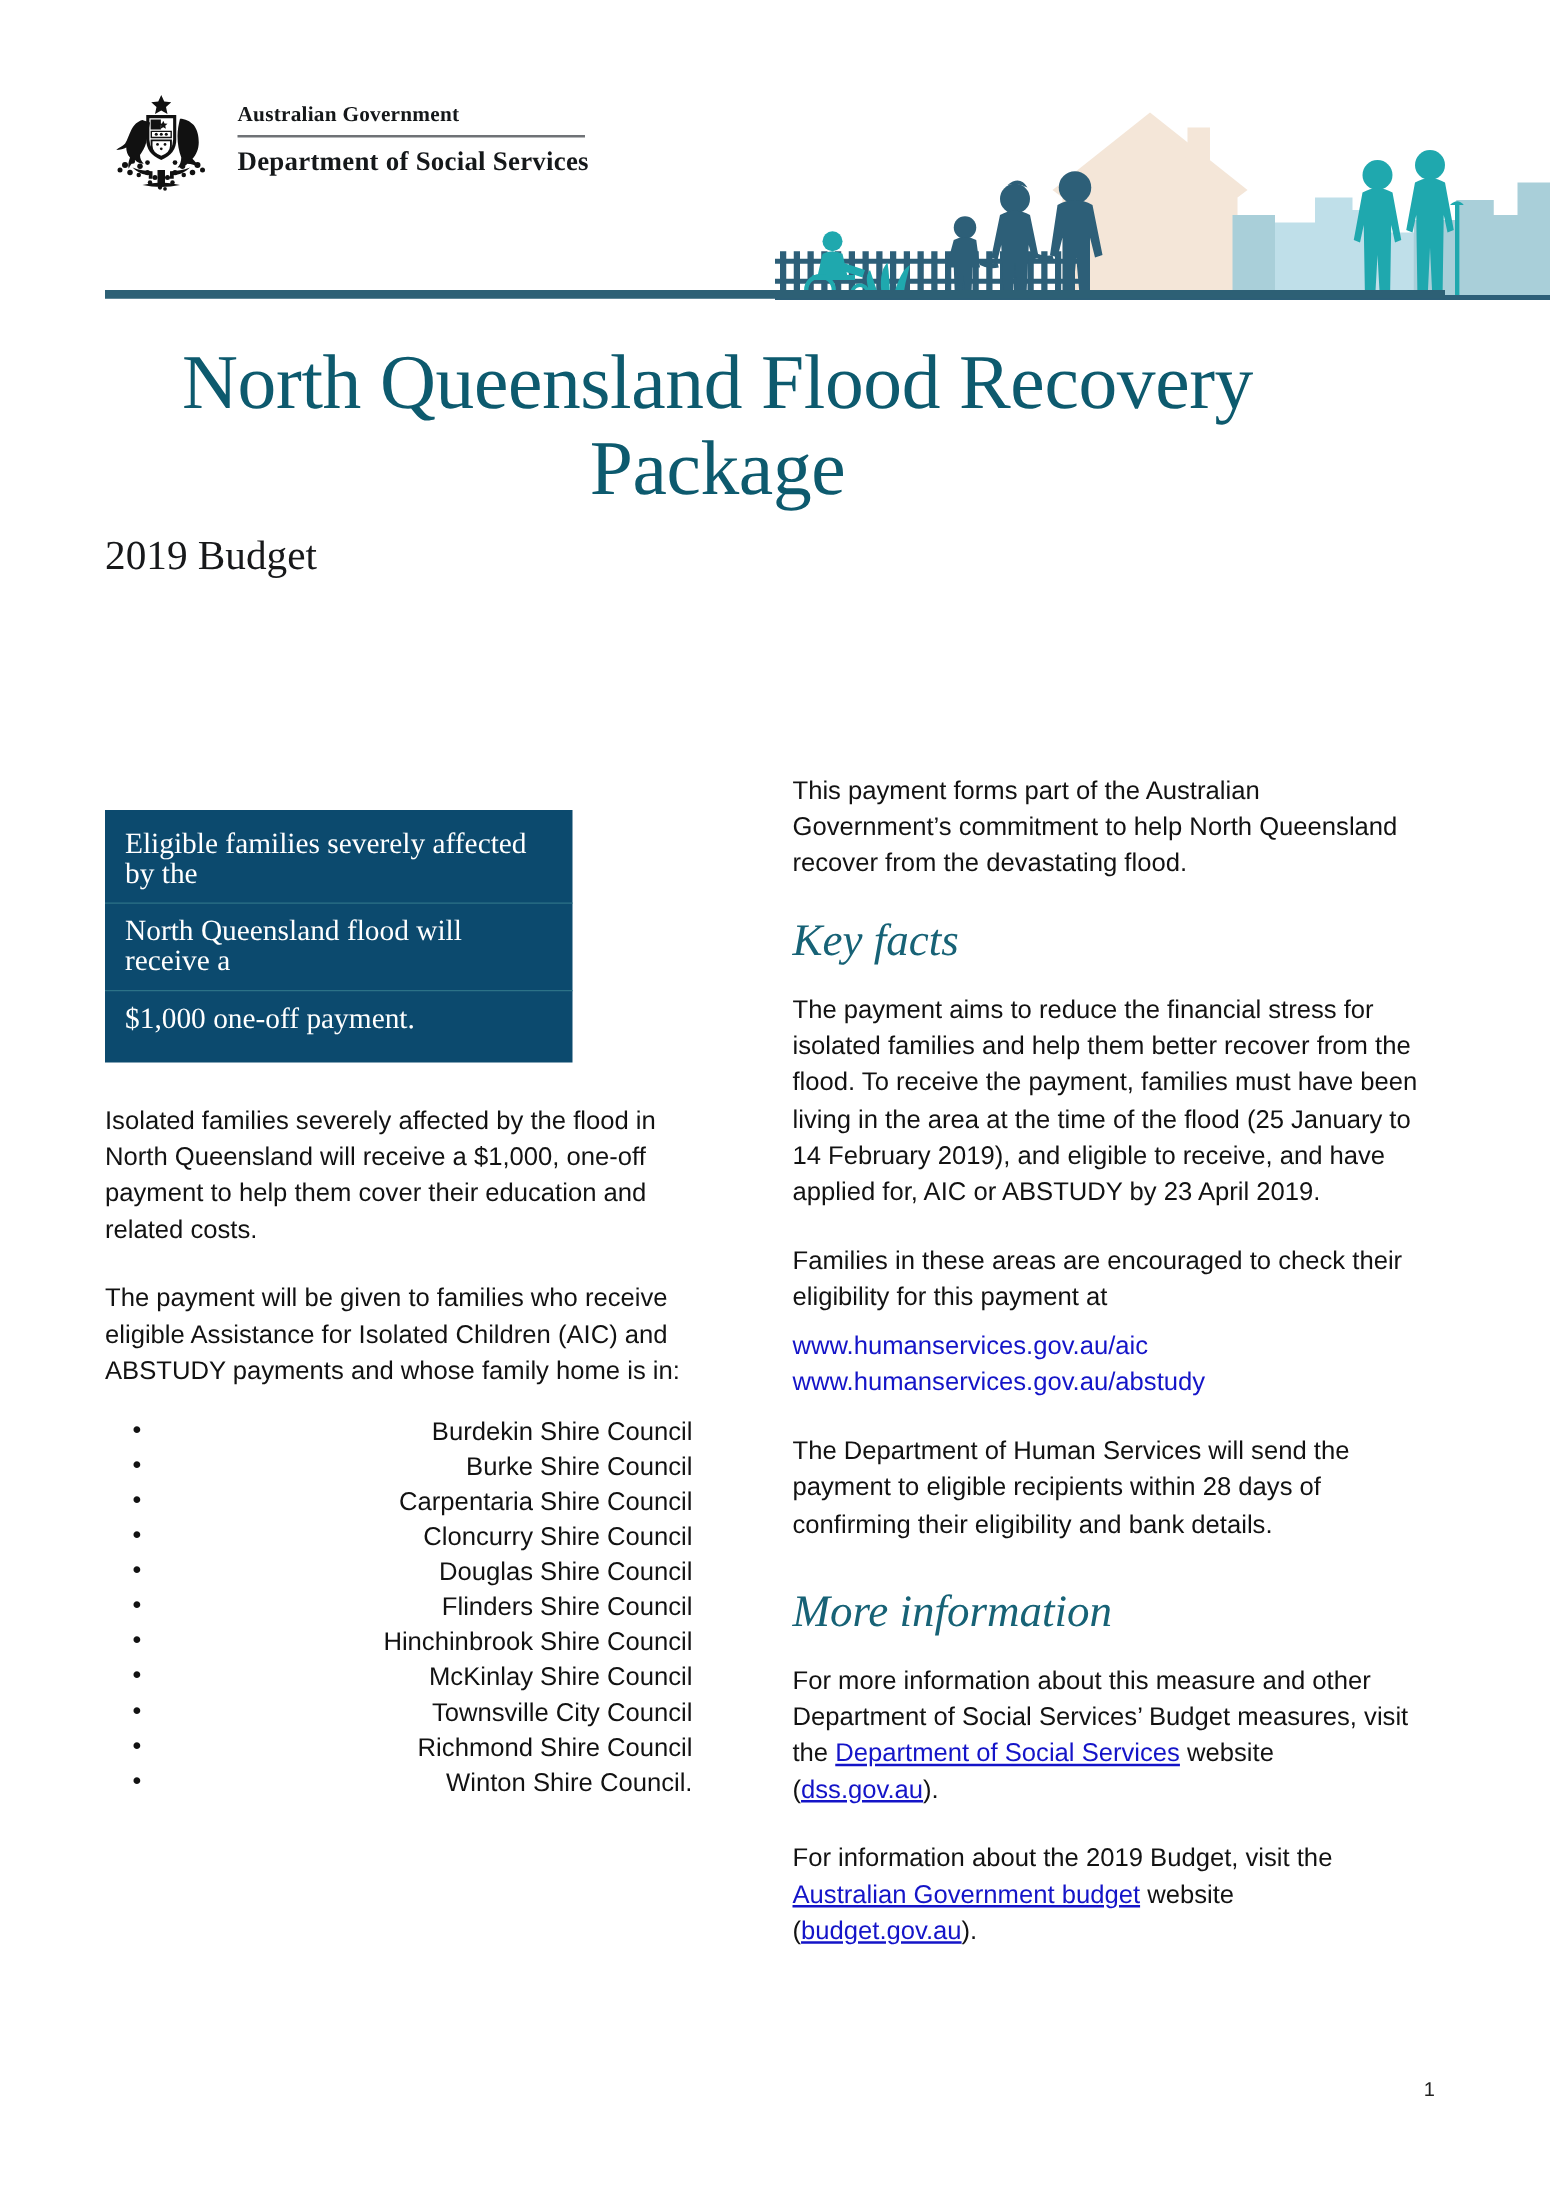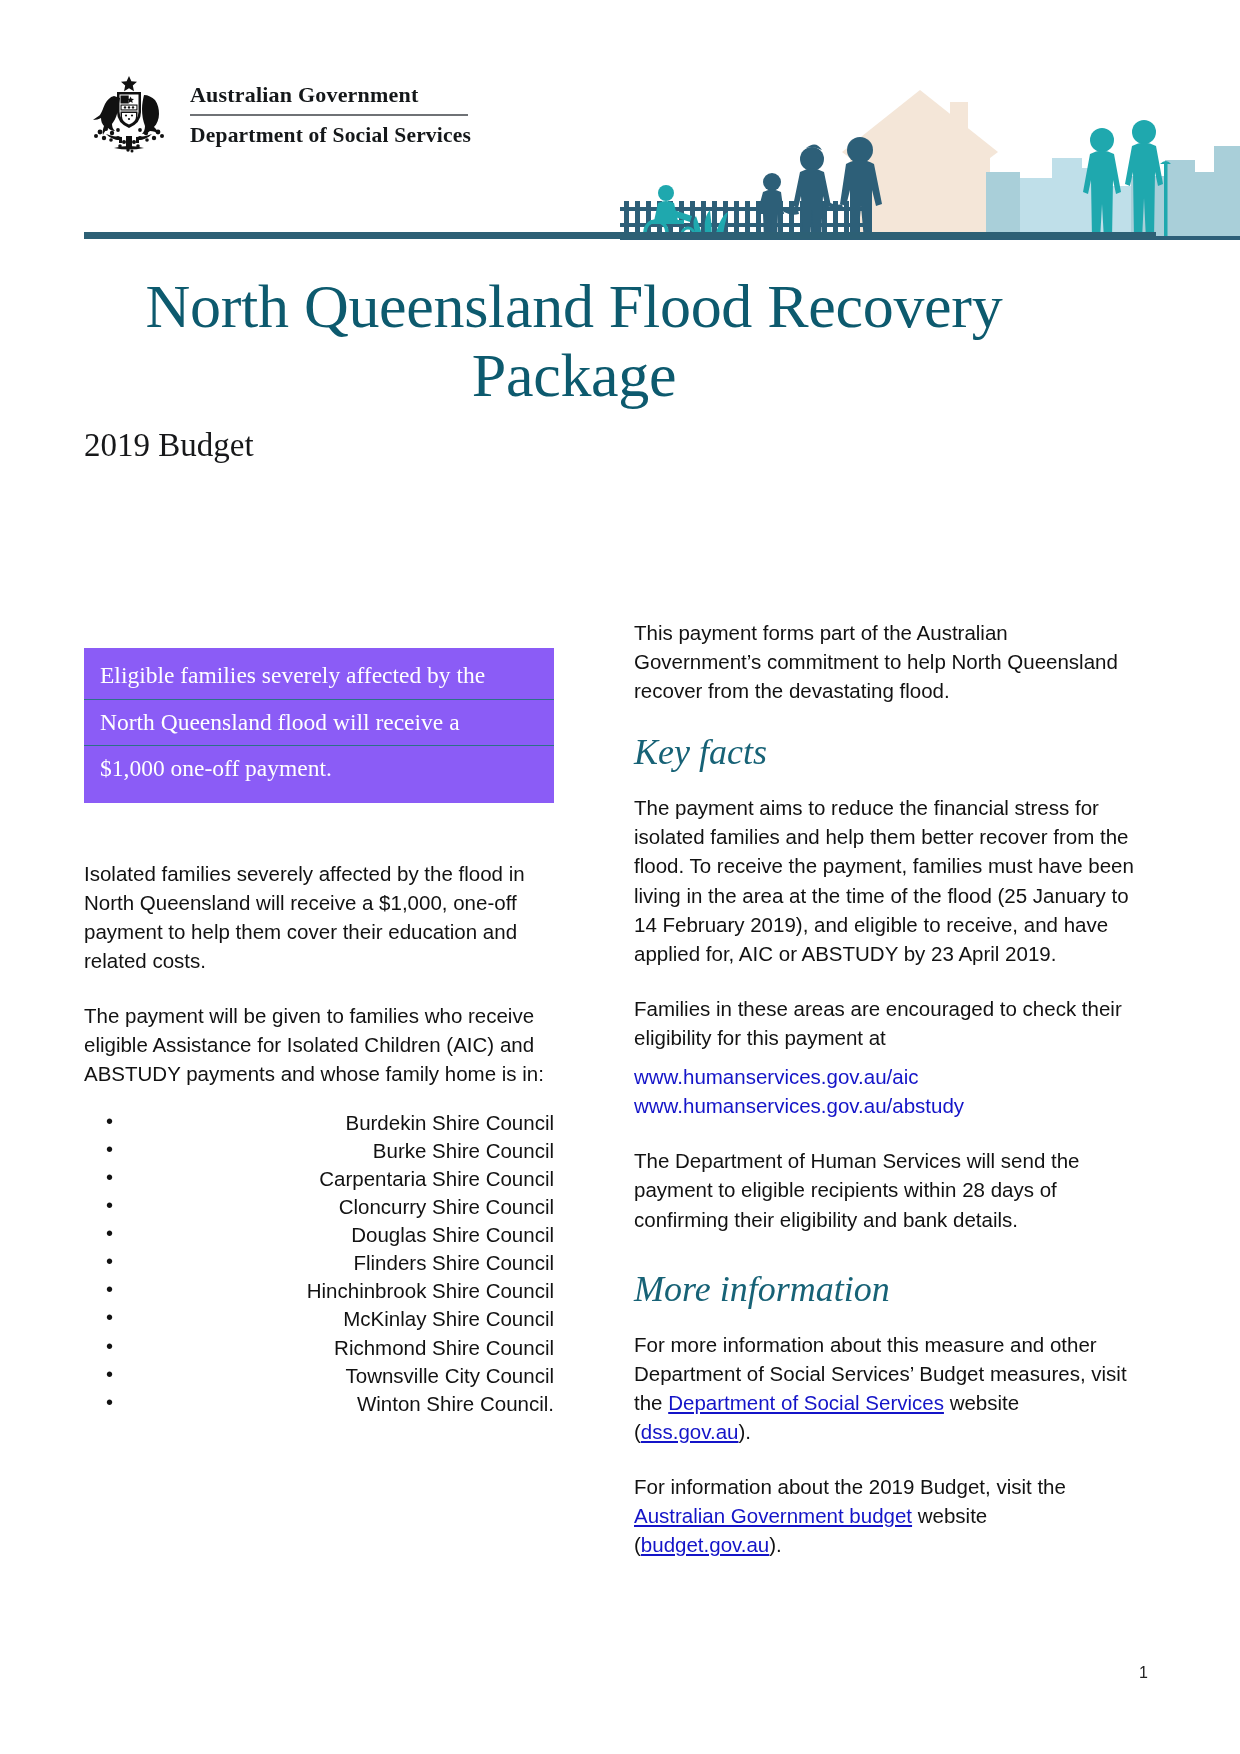--- a/index.html
+++ b/index.html
@@ -31,21 +31,21 @@
     align-items: flex-start;
     gap: 16px;
   }
   .crest-svg { display: block; }
   .gov-text {
     padding-top: 10px;
   }
   .gov-line1 {
     font-family: "Liberation Serif", serif;
     font-weight: bold;
-    font-size: 22px;
+    font-size: 17px;
     letter-spacing: .2px;
     color: #15181a;
     white-space: nowrap;
   }
   .gov-rule {
     height: 1.5px;
     background: #6f7276;
     margin: 6px 0 7px 0;
     width: 278px;
   }
@@ -108,26 +108,26 @@
   }
   .col-right {
     position: absolute;
     left: 634px;
     top: 618px;
     width: 500px;
   }
 
   
   .callout {
-    background: #8b5cf6;
+    background: #0c4a6e;
     color: #ffffff;
-    width: 470px;
+    width: 374px;
     padding: 0;
     box-sizing: border-box;
-    margin-bottom: 56px;
+    margin-bottom: 32px;
   }
   .callout-line {
     font-family: "Liberation Serif", serif;
     font-size: 23.5px;
     line-height: 1.0;
     padding: 11px 16px 11px 16px;
     border-bottom: 1px solid #2c7287;
   }
   .callout-line:first-child { padding-top: 16px; }
   .callout-line:last-child { border-bottom: none; padding-bottom: 22px; }
@@ -377,22 +377,22 @@
 
   <ul class="councils">
     <li>Burdekin Shire Council</li>
     <li>Burke Shire Council</li>
     <li>Carpentaria Shire Council</li>
     <li>Cloncurry Shire Council</li>
     <li>Douglas Shire Council</li>
     <li>Flinders Shire Council</li>
     <li>Hinchinbrook Shire Council</li>
     <li>McKinlay Shire Council</li>
+    <li>Townsville City Council</li>
     <li>Richmond Shire Council</li>
-    <li>Townsville City Council</li>
     <li>Winton Shire Council.</li>
   </ul>
 </div>
 
 <div class="col-right">
 
   <p class="body">This payment forms part of the Australian Government’s commitment to help North Queensland recover from the devastating flood.</p>
 
   <h2 class="sec" style="margin-top:0">Key facts</h2>
   <p class="body">The payment aims to reduce the financial stress for isolated families and help them better recover from the flood. To receive the payment, families must have been living in the area at the time of the flood (25 January to 14 February 2019), and eligible to receive, and have applied for, AIC or ABSTUDY by 23 April 2019.</p>

